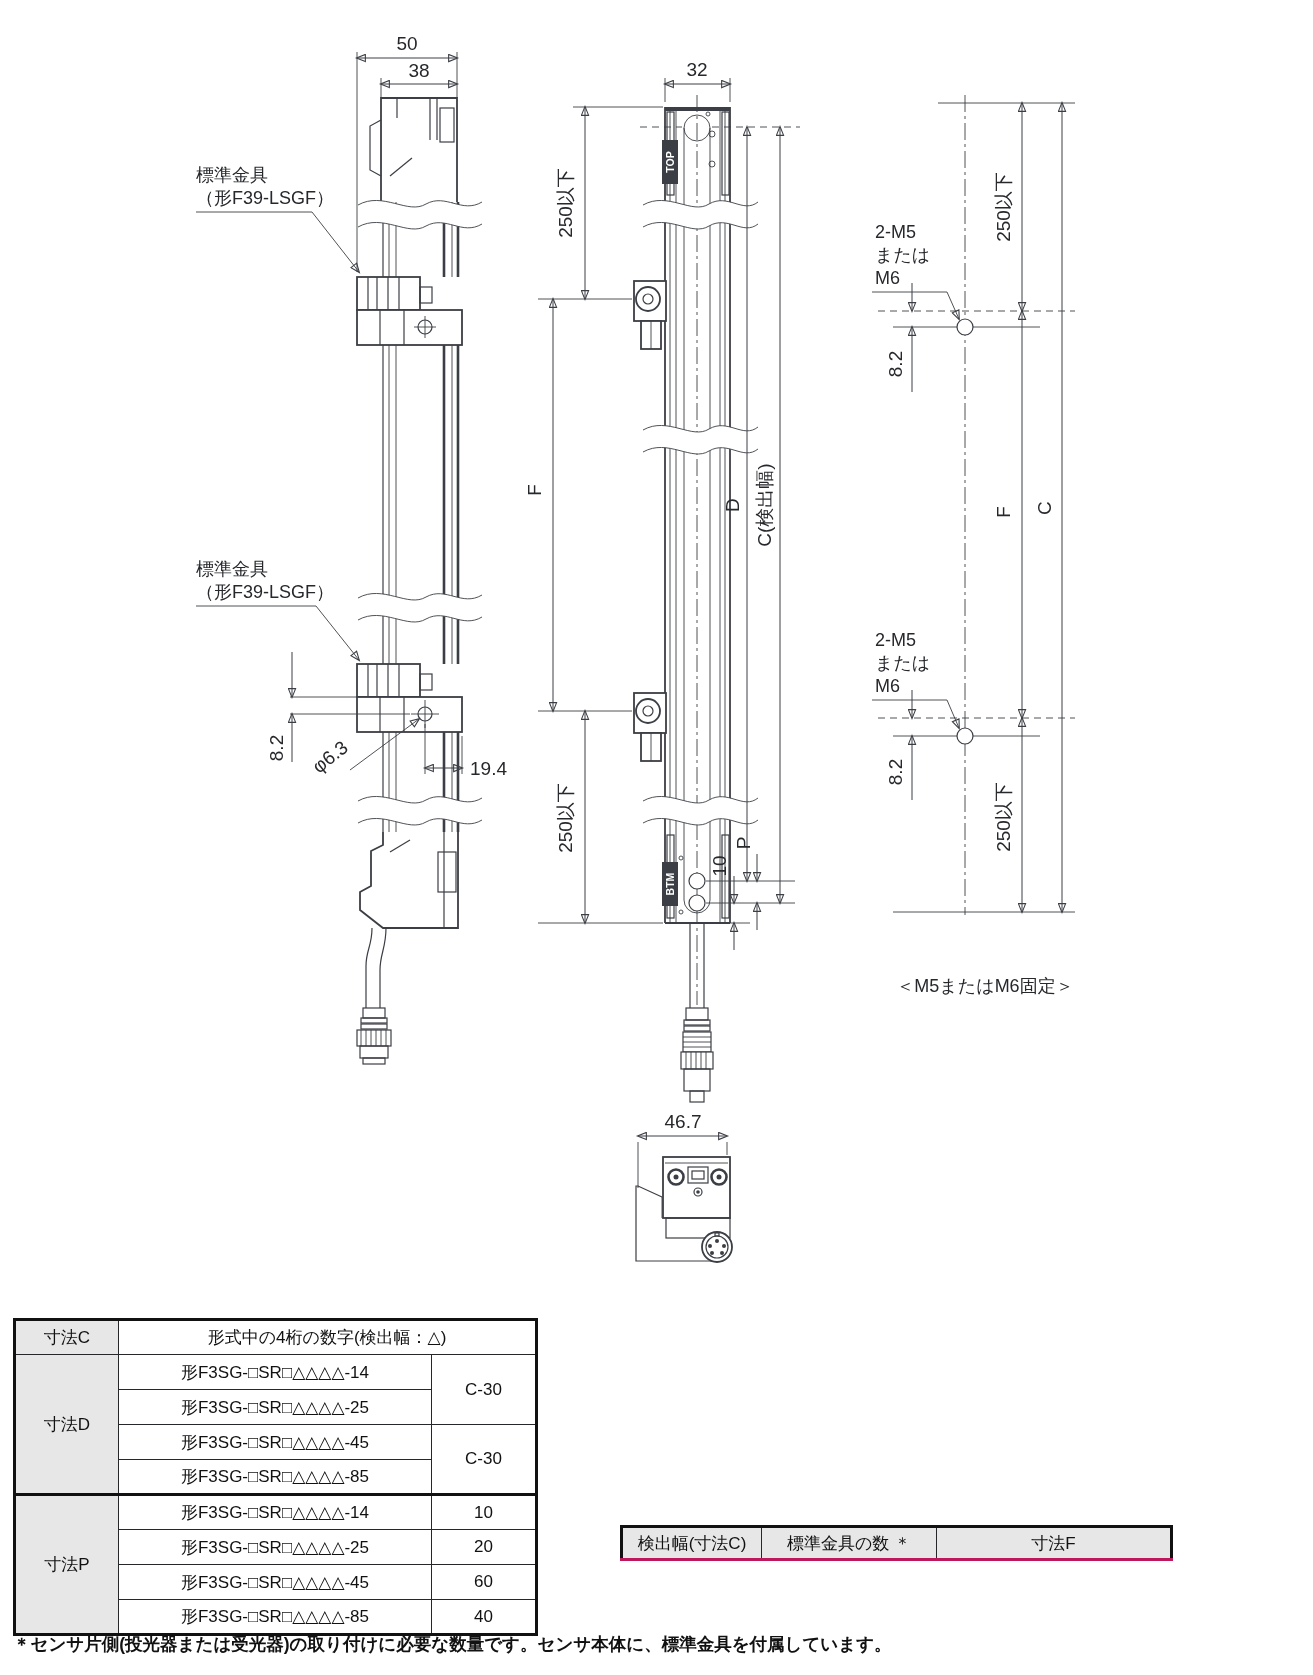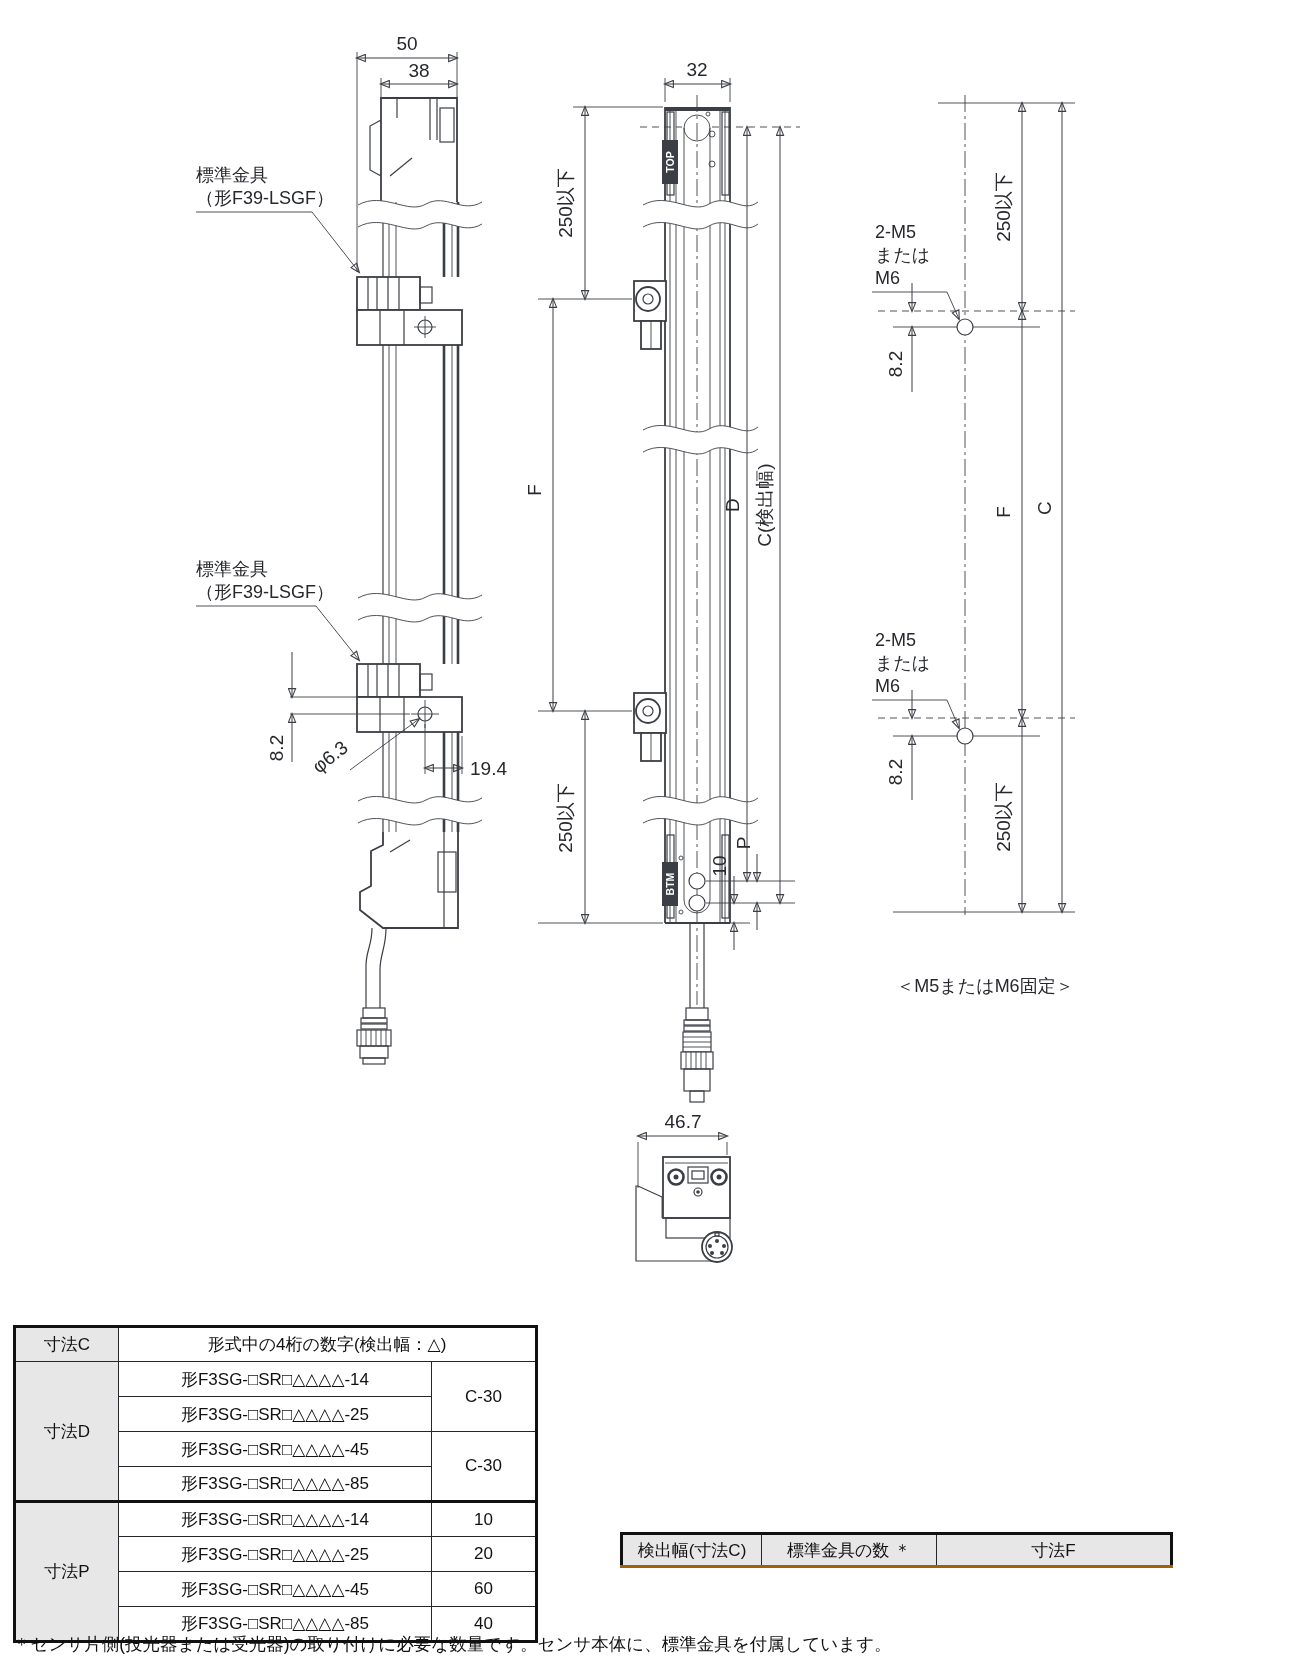--- a/index.html
+++ b/index.html
@@ -11,27 +11,27 @@
   .dim{stroke-width:1;}
   .dash{stroke-dasharray:7 5;stroke-width:0.9;}
   .dashdot{stroke-dasharray:17 4 3 4;stroke-width:0.9;}
   .fillD{fill:#3b3e44;stroke:none;}
   .fillW{fill:#ffffff;stroke:#3b3e44;}
   .wavefill{fill:#ffffff;stroke:none;}
   svg text{fill:#26282c;stroke:none;font-size:19px;font-family:"Liberation Sans","DejaVu Sans",sans-serif;}
   .t18{font-size:18px;} .t10{font-size:10.5px;fill:#ffffff;font-weight:bold;}
   .tmid{text-anchor:middle;}
   .tblwrap{position:absolute;}
-  table{border-collapse:collapse;table-layout:fixed;font-size:17px;color:#111;border:3px solid #111;margin-top:7px;}
+  table{border-collapse:collapse;table-layout:fixed;font-size:17px;color:#111;border:3px solid #111;}
   td,th{border:1px solid #25272a;text-align:center;vertical-align:middle;font-weight:400;padding:0;
         overflow:hidden;white-space:nowrap;}
   .gray{background:#e7e7e7;}
   tr.sep td,tr.sep th{border-top:3px solid #111;}
-  .rt thead th{border-bottom:3px solid #a16207;background:#e7e7e7;}
-  #footnote{position:absolute;left:13px;top:1632px;width:1290px;font-size:17.5px;color:#111;}
+  .rt thead th{border-bottom:3px solid #be185d;background:#e7e7e7;}
+  #footnote{position:absolute;left:13px;top:1632px;width:1290px;font-size:17.5px;color:#111;font-weight:bold;}
 </style>
 </head>
 <body>
 
 <svg width="1313" height="1290" viewBox="0 0 1313 1290">
   <defs>
     <marker id="arr" viewBox="0 0 10 10" refX="9.3" refY="5" markerWidth="13" markerHeight="9" orient="auto-start-reverse" markerUnits="userSpaceOnUse">
       <path d="M0,1 L10,5 L0,9 Z" fill="#3b3e44" stroke="none"></path>
     </marker>
   </defs>

